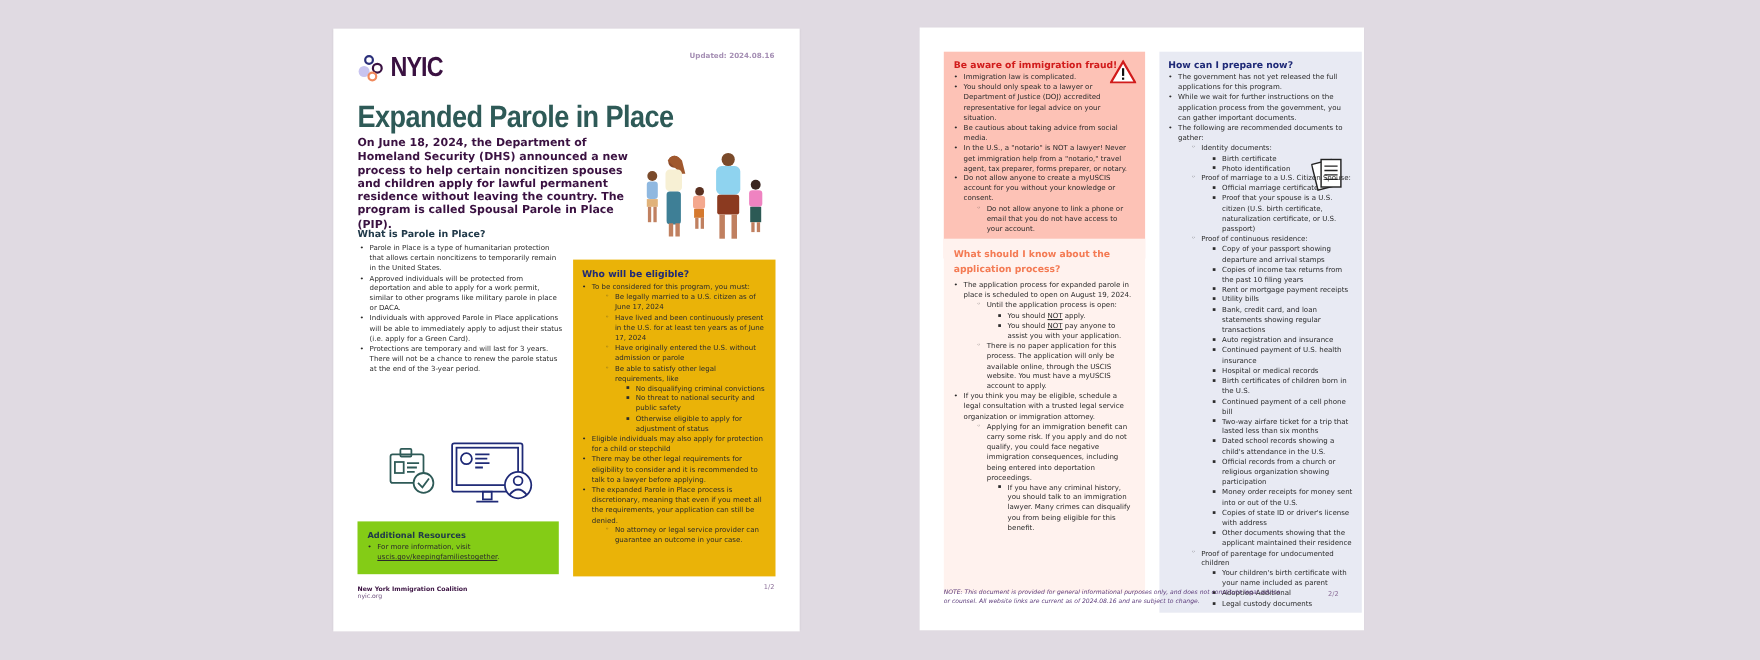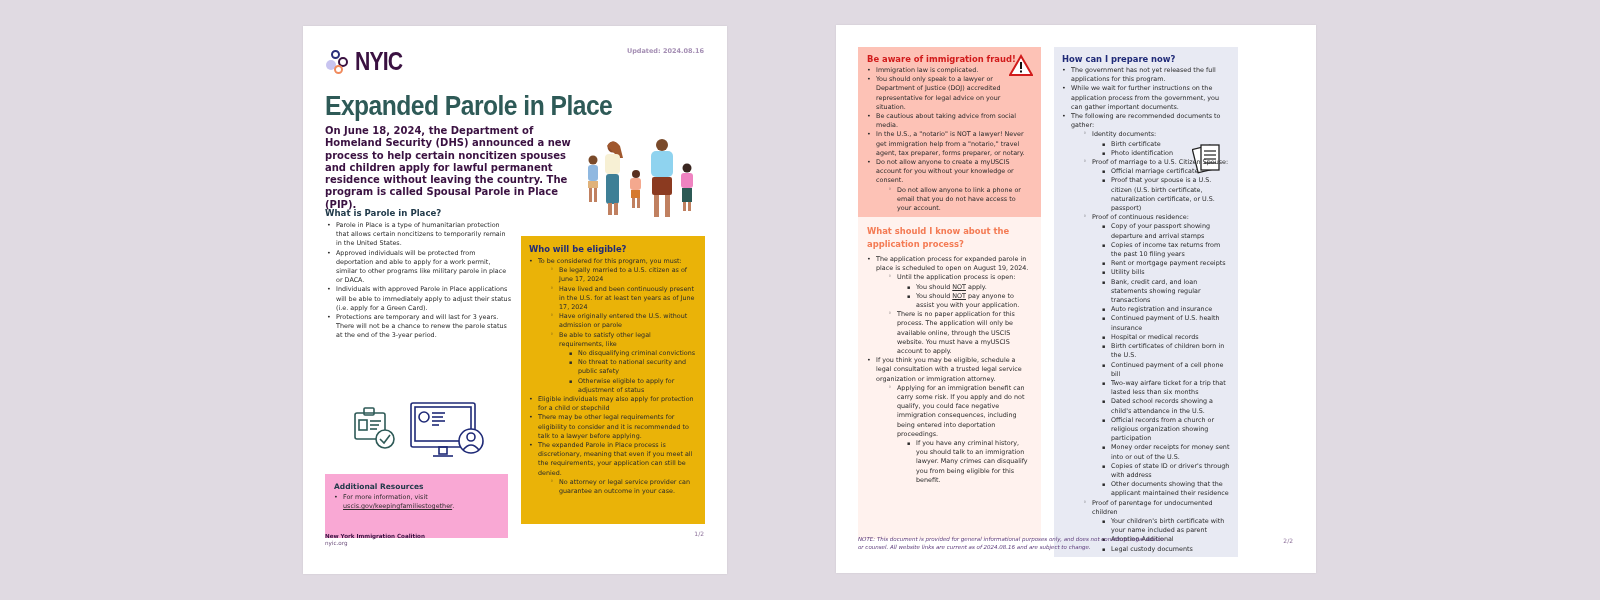--- a/index.html
+++ b/index.html
@@ -1,21 +1,21 @@
 <!DOCTYPE html>
 <html><head>
 <meta charset="utf-8">
 <style>
   * { box-sizing: border-box; margin: 0; padding: 0; }
   html, body { width: 1600px; height: 600px; overflow: hidden; }
   body { background: #e0dae2; font-family: "DejaVu Sans", sans-serif; position: relative; }
 
   .page { position: absolute; background: #fff; box-shadow: 0 0 2px rgba(0,0,0,0.08); }
   #page1 { left: 303px; top: 26px; width: 424px; height: 548px; padding-left: 35px; }
-  #page2 { left: 836px; top: 25px; width: 480px; height: 548px; }
+  #page2 { left: 836px; top: 25px; width: 404px; height: 548px; }
 
   ul { list-style: none; }
   li { position: relative; }
   .b1 > li { padding-left: 9px; }
   .b1 > li::before { content: "•"; position: absolute; left: 0; top: 0; }
   .b2 > li { padding-left: 9px; }
   .b2 > li::before { content: "◦"; position: absolute; left: 0; top: -1px; }
   .b3 > li { padding-left: 9px; }
   .b3 > li::before { content: "▪"; position: absolute; left: 0; top: 0; font-size: 5px; line-height: 9px; }
   .b2 { margin-left: 12px; }
@@ -32,21 +32,21 @@
   .title { position: absolute; left: 22px; top: 64px; font-family: "Liberation Sans", sans-serif; font-weight: bold; font-size: 28px; color: #2e5a57; letter-spacing: -0.6px; transform: scaleX(0.88); transform-origin: left; white-space: nowrap; }
   .intro { position: absolute; left: 22px; top: 99px; width: 260px; font-size: 10px; line-height: 12.3px; color: #3a1141; font-weight: bold; }
   .family { position: absolute; left: 280px; top: 110px; width: 125px; height: 92px; }
 
   .sec1 { position: absolute; left: 22px; top: 182px; width: 188px; }
   .h-dark { font-size: 8.6px; font-weight: bold; color: #213a4a; margin-bottom: 3px; }
   .sec1 ul { margin-left: 2px; }
 
   .icons { position: absolute; left: 50px; top: 375px; width: 140px; height: 60px; }
 
-  .addres { position: absolute; left: 22px; top: 448px; width: 183px; height: 64px; background: #f9a8d4; padding: 8px 9px; }
+  .addres { position: absolute; left: 22px; top: 448px; width: 183px; height: 48px; background: #84cc16; padding: 8px 9px; }
   .addres .h { font-size: 7.5px; font-weight: bold; color: #213a4a; margin-bottom: 2px; }
   .addres a { color: #2b2b2b; text-decoration: underline; margin-top: 29px; }
 
   .elig { position: absolute; left: 218px; top: 210px; width: 184px; height: 288px; background: #eab308; padding: 8px 8px; }
   .elig .h { font-size: 8.4px; font-weight: bold; color: #1f2a77; margin-bottom: 3px; }
 
   .footer1 { position: absolute; left: 22px; top: 507px; }
   .footer1 .org { font-size: 5.6px; font-weight: bold; color: #3a1141; }
   .footer1 .url { font-size: 5.6px; color: #6a4c7a; margin-top: 1px; }
   .pnum { position: absolute; font-size: 6px; color: #8c6f99; }
@@ -273,21 +273,21 @@
               <li>Bank, credit card, and loan statements showing regular transactions</li>
               <li>Auto registration and insurance</li>
               <li>Continued payment of U.S. health insurance</li>
               <li>Hospital or medical records</li>
               <li>Birth certificates of children born in the U.S.</li>
               <li>Continued payment of a cell phone bill</li>
               <li>Two-way airfare ticket for a trip that lasted less than six months</li>
               <li>Dated school records showing a child's attendance in the U.S.</li>
               <li>Official records from a church or religious organization showing participation</li>
               <li>Money order receipts for money sent into or out of the U.S.</li>
-              <li>Copies of state ID or driver's through with address</li>
+              <li>Copies of state ID or driver's license with address</li>
               <li>Other documents showing that the applicant maintained their residence</li>
             </ul>
           </li>
           <li><span>Proof of parentage for undocumented children</span>
             <ul class="b3">
               <li>Your children's birth certificate with your name included as parent</li>
               <li>Adoption Additional</li>
               <li>Legal custody documents</li>
             </ul>
           </li>

